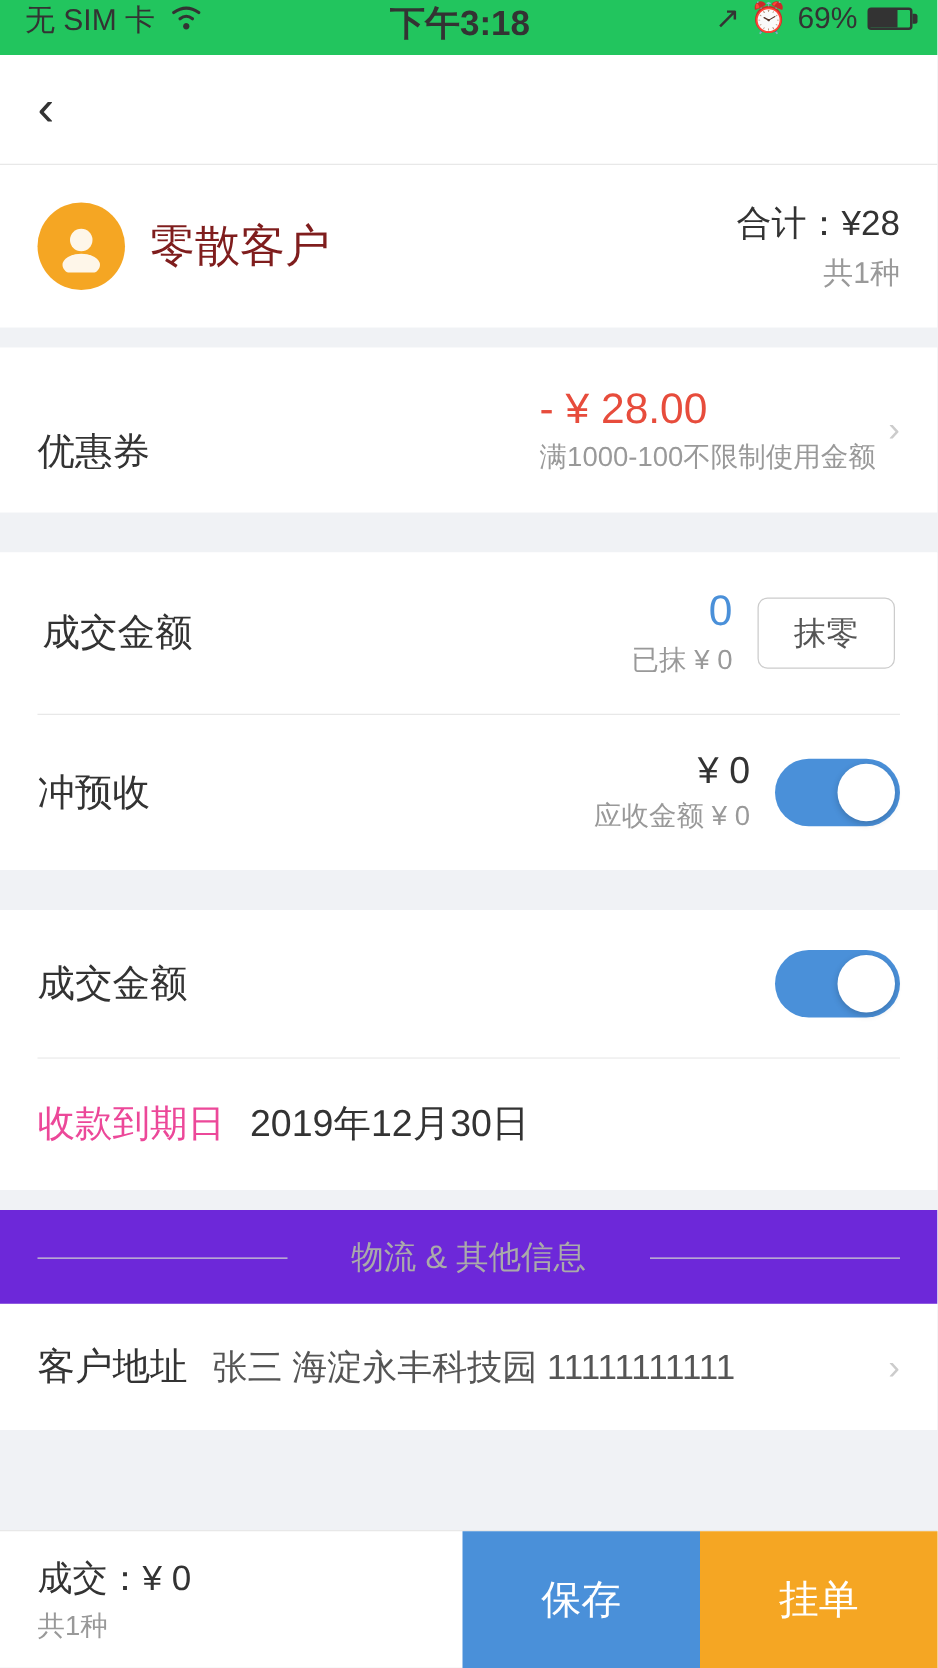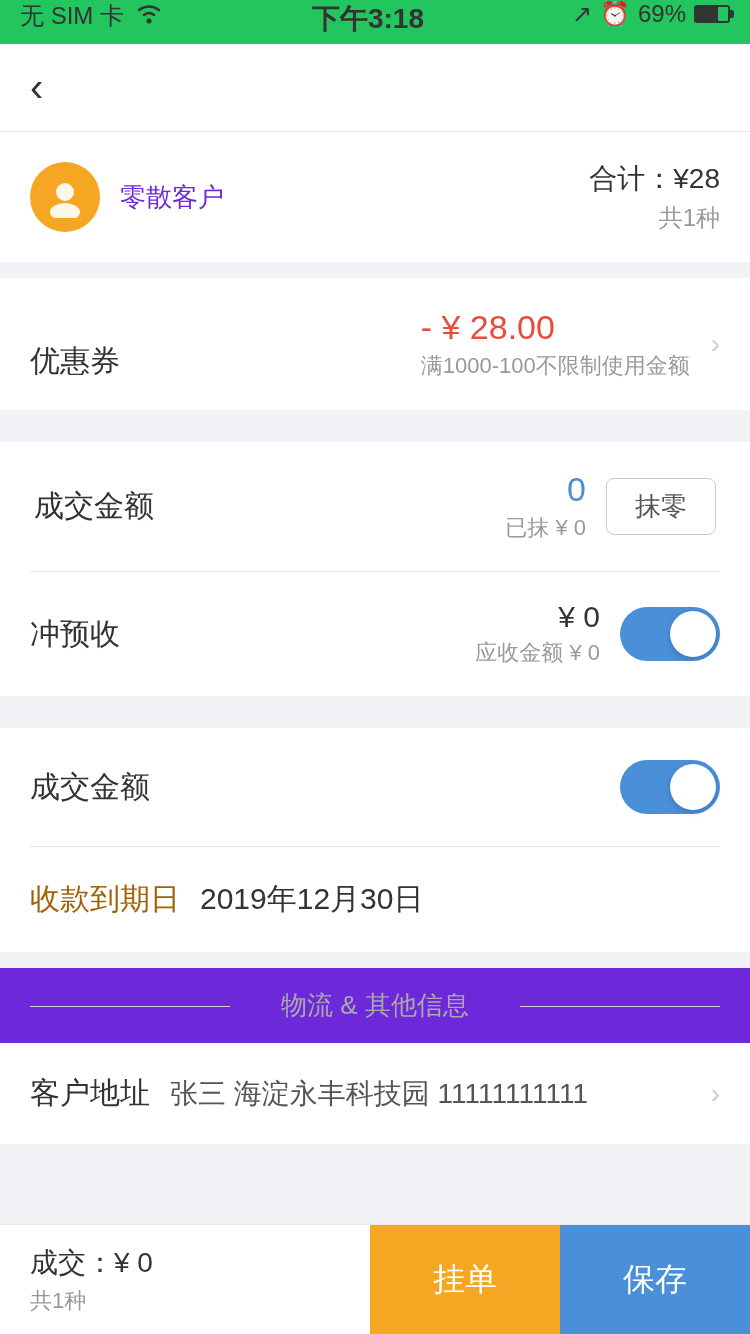--- a/index.html
+++ b/index.html
@@ -69,37 +69,37 @@
     .customer-avatar {
       width: 70px;
       height: 70px;
       border-radius: 50%;
       background: #f5a623;
       display: flex;
       align-items: center;
       justify-content: center;
     }
     .customer-avatar svg { width: 42px; height: 42px; }
-    .customer-name { font-size: 26px; color: #6d28d9; }
+    .customer-name { font-size: 36px; color: #7f1d1d; }
     .customer-right { text-align: right; }
     .customer-total { font-size: 28px; color: #333; }
     .customer-count { font-size: 24px; color: #999; margin-top: 4px; }
 
     
     .divider { height: 1px; background: #e8e8e8; margin: 0 30px; }
 
     
     .coupon-row {
       display: flex;
       align-items: center;
       justify-content: space-between;
       padding: 28px 30px;
     }
     .coupon-label { font-size: 30px; color: #333; margin-top: 35px; }
-    .coupon-right { display: flex; align-items: center; gap: 21px; }
+    .coupon-right { display: flex; align-items: center; gap: 10px; }
     .coupon-amount { font-size: 34px; color: #e74c3c; font-weight: 500; }
     .coupon-desc { font-size: 22px; color: #999; margin-top: 4px; text-align: right; }
     .chevron-icon { font-size: 28px; color: #ccc; }
 
     
     .section-sep { height: 16px; background: #f0f2f5; }
 
     
     .form-row {
       display: flex;
@@ -168,21 +168,21 @@
     .debt-label { font-size: 30px; color: #333; }
 
     
     .duedate-row {
       display: flex;
       align-items: center;
       padding: 32px 30px;
       background: #fff;
       gap: 20px;
     }
-    .duedate-label { font-size: 30px; color: #a16207; }
+    .duedate-label { font-size: 30px; color: #ec4899; }
     .duedate-value { font-size: 30px; color: #333; }
 
     
     .logistics-sep {
       background: #6d28d9;
       padding: 20px 0;
       text-align: center;
       position: relative;
     }
     .logistics-sep::before, .logistics-sep::after {
@@ -374,15 +374,15 @@
 
 <div class="bottom-spacer"></div>
 
 <div class="bottom-bar">
   <div class="bottom-summary">
     <div class="bottom-deal">
       <span>成交：</span><span class="bottom-deal-amount">¥ 0</span>
     </div>
     <div class="bottom-count">共1种</div>
   </div>
+  <button class="bottom-btn btn-save">保存</button>
   <button class="bottom-btn btn-hang">挂单</button>
-  <button class="bottom-btn btn-save">保存</button>
 </div>
 
 </body></html>

